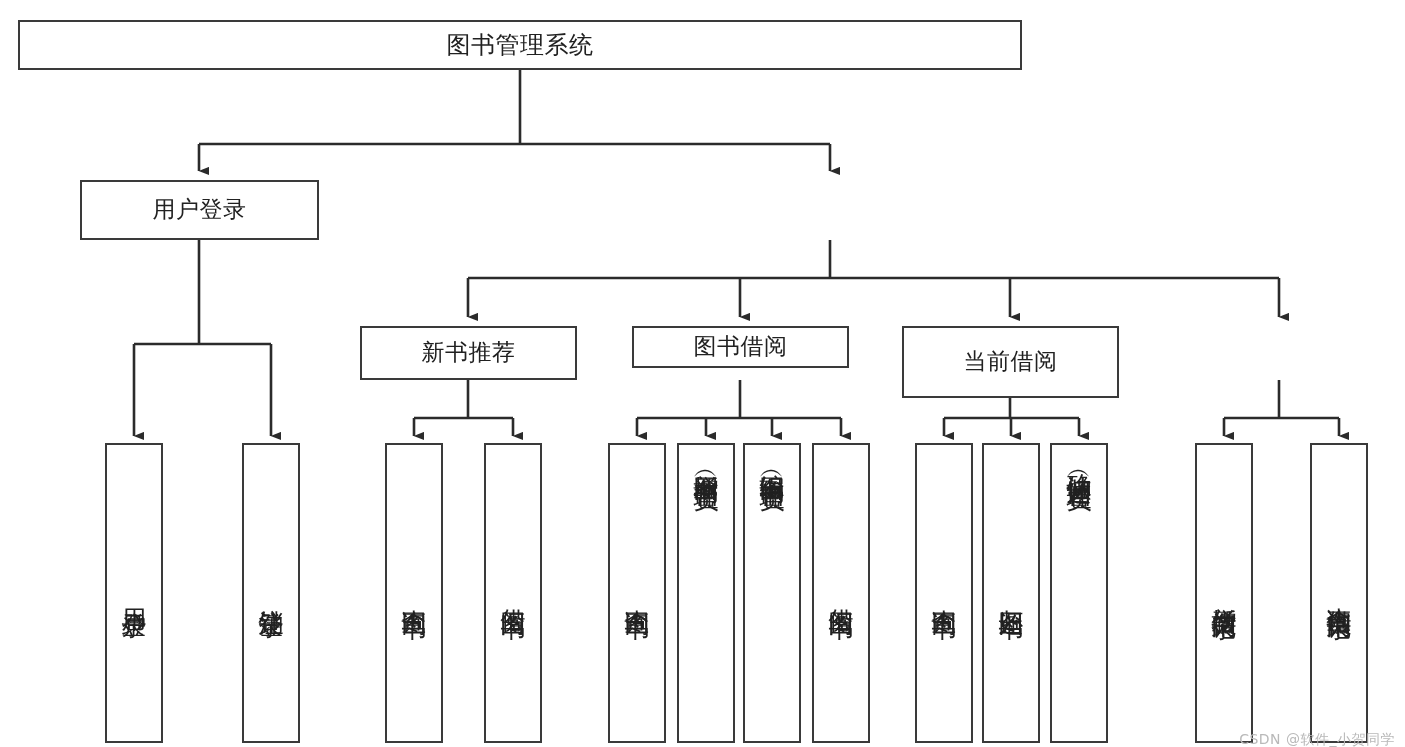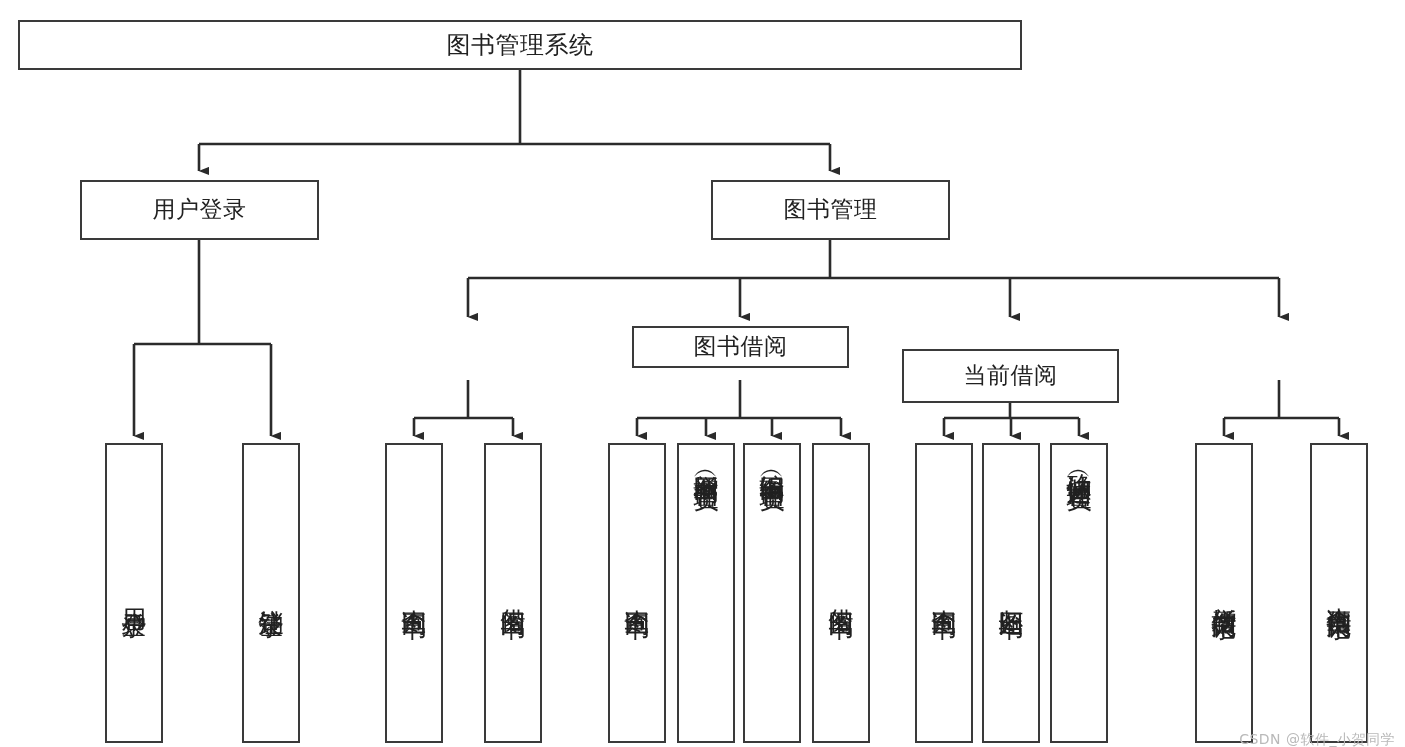--- a/index.html
+++ b/index.html
@@ -91,28 +91,28 @@
     </g>
   </svg>
 
   <div class="node root" style="left:18px;top:12px;width:1004px;height:50px;">
     <span class="lbl">图书管理系统</span>
   </div>
 
   <div class="node" style="left:80px;top:172px;width:239px;height:60px;">
     <span class="lbl">用户登录</span>
   </div>
-  <div class="node" style="left:711px;top:172px;width:239px;height:60px;">
-    <span class="lbl">图书管理</span>
+
+  <div class="node" style="left:360px;top:318px;width:217px;height:54px;">
+    <span class="lbl">新书推荐</span>
   </div>
-
   <div class="node" style="left:632px;top:318px;width:217px;height:42px;">
     <span class="lbl">图书借阅</span>
   </div>
-  <div class="node" style="left:902px;top:318px;width:217px;height:54px;margin-top:23px;">
+  <div class="node" style="left:902px;top:318px;width:217px;height:72px;">
     <span class="lbl">当前借阅</span>
   </div>
 
   <div class="node vert mid" style="left:105px;top:435px;width:58px;height:300px;">
     <span class="lbl">用户登录</span>
   </div>
   <div class="node vert mid" style="left:242px;top:435px;width:58px;height:300px;">
     <span class="lbl">注销登录</span>
   </div>
 

